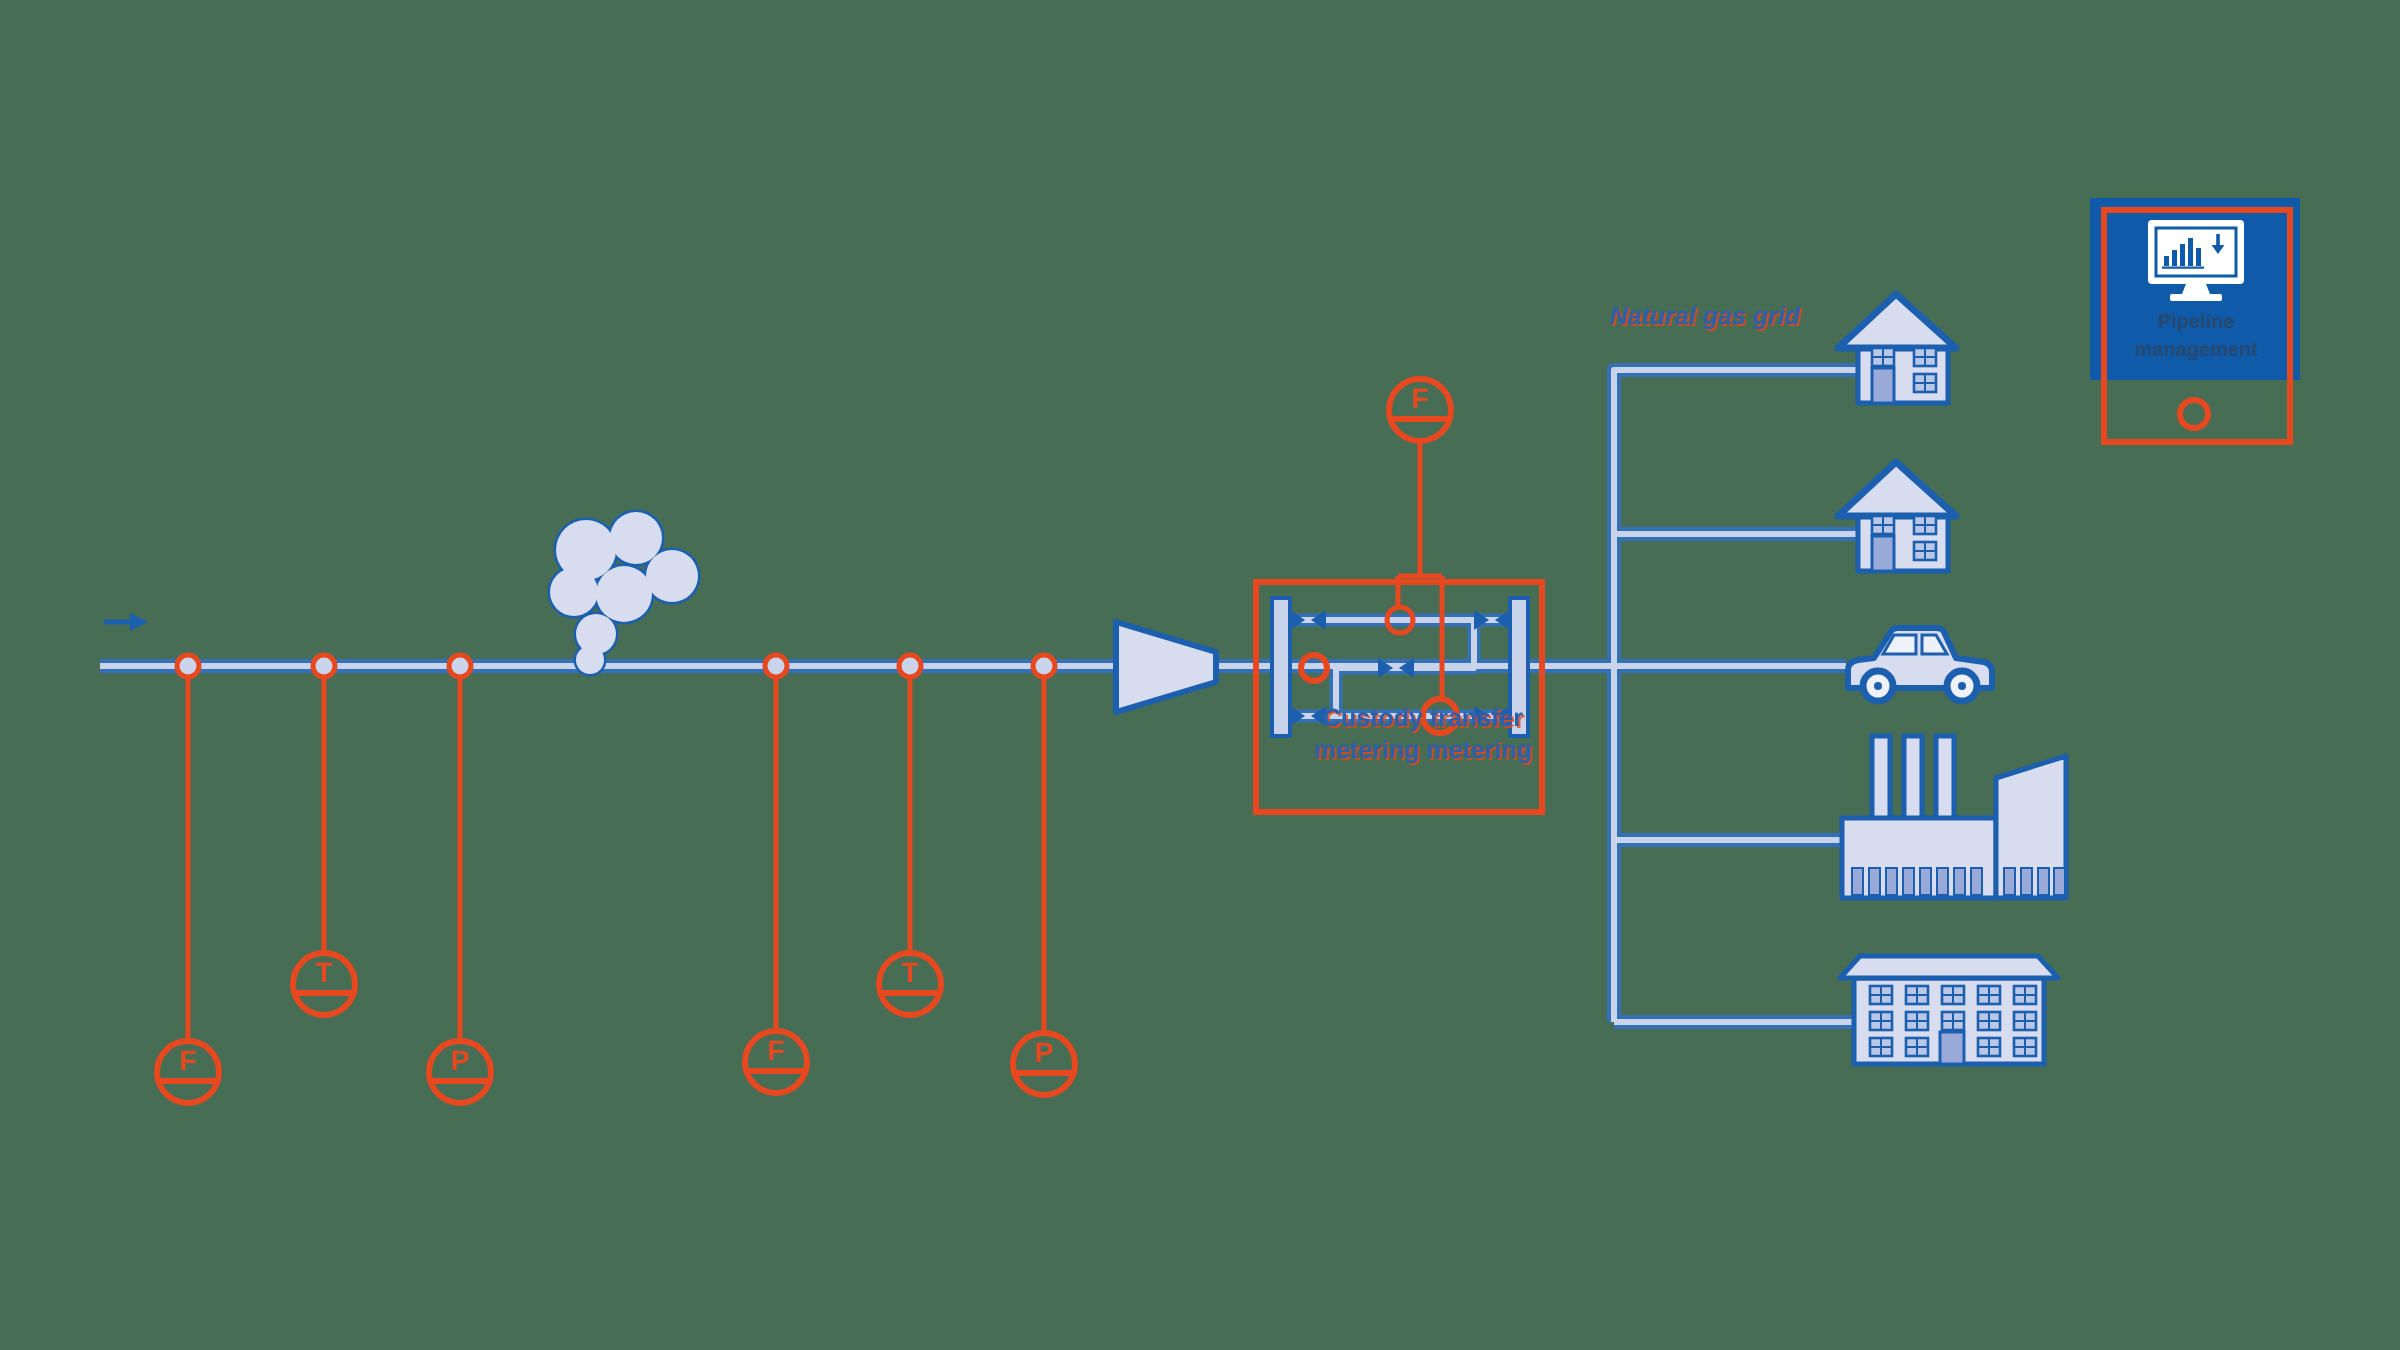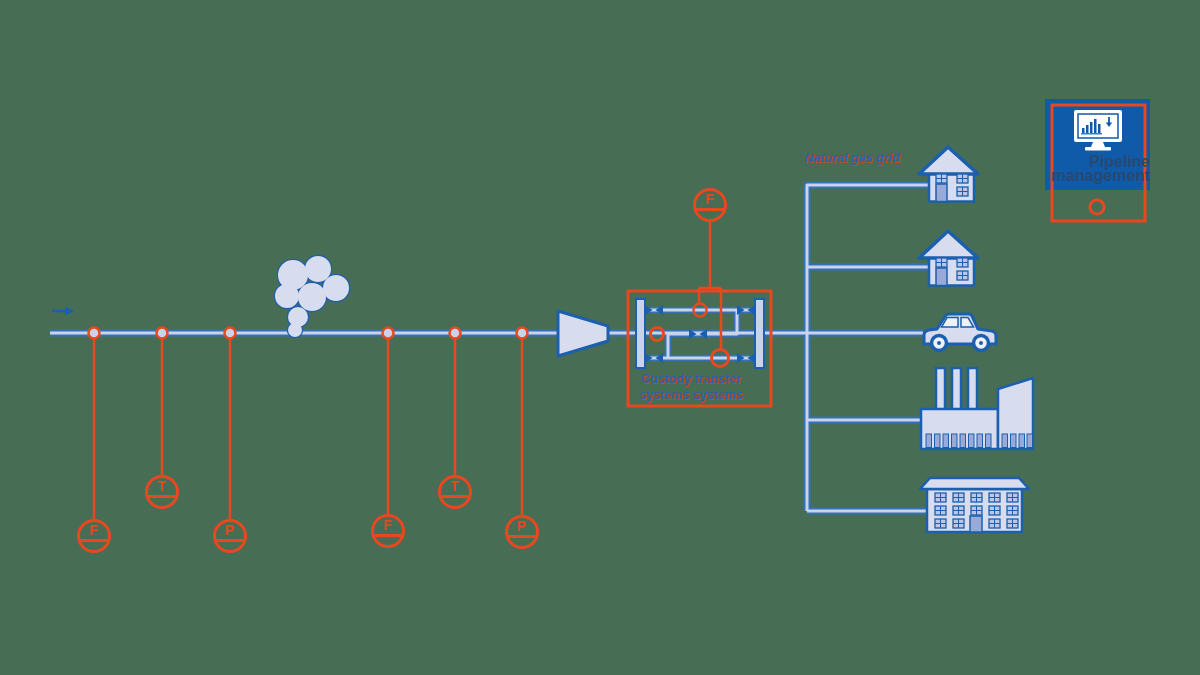--- a/index.html
+++ b/index.html
@@ -15,23 +15,23 @@
     --panel:#0f5aa9;
     --paneltext:#28486e;
   }
   html,body{margin:0;padding:0;}
   body{font-family:"Liberation Sans",sans-serif;}
   .stage{position:relative;width:1200px;height:675px;background:var(--bg);overflow:hidden;}
   .stage svg{position:absolute;left:0;top:0;}
   .diagram-label{position:absolute;text-align:center;font-weight:bold;font-size:12.5px;
     color:var(--labelblue);text-shadow:1px 1px 0 rgba(228,70,25,.8);line-height:15.5px;}
   .label-grid{left:770px;top:151px;width:165px;font-style:italic;}
-  .label-custody{left:627px;top:372px;width:129px;}
+  .label-custody{left:627px;top:352px;width:129px;padding-left:20px;}
   .label-mgmt{left:1046px;top:155px;width:104px;color:var(--paneltext);text-shadow:none;
-    font-weight:600;line-height:13.5px;font-size:16px;text-align:right;}
+    font-weight:600;line-height:13.5px;font-size:10px;}
   .gauge{position:absolute;width:34px;height:34px;}
   .gauge .ring{position:absolute;top:0;left:0;right:0;bottom:0;border:3px solid var(--orange);border-radius:50%;}
   .gauge .chord{position:absolute;left:2px;right:2px;top:20px;height:3px;background:var(--orange);}
   .gauge .letter{position:absolute;left:0;right:0;top:3px;text-align:center;
     font:bold 14px "Liberation Sans",sans-serif;color:var(--orange);}
 </style>
 </head>
 <body>
 
 <div class="stage">
@@ -233,21 +233,21 @@
     </g>
     <rect x="1052" y="105" width="93" height="116" fill="none" stroke="#e8481f" stroke-width="3"></rect>
     <circle cx="1097" cy="207" r="7" fill="none" stroke="#e8481f" stroke-width="3"></circle>
   </g>
 </svg>
 
 <div class="diagram-label label-grid">Natural gas grid</div>
 
 <div class="diagram-label label-custody">
   <div>Custody transfer</div>
-  <div>systems systems</div>
+  <div>metering metering</div>
 </div>
 
 <div class="diagram-label label-mgmt">
   <div>Pipeline</div>
   <div>management</div>
 </div>
 
 <div class="gauge" style="left:77px;top:519px;">
   <div class="ring"></div>
   <div class="chord"></div>

